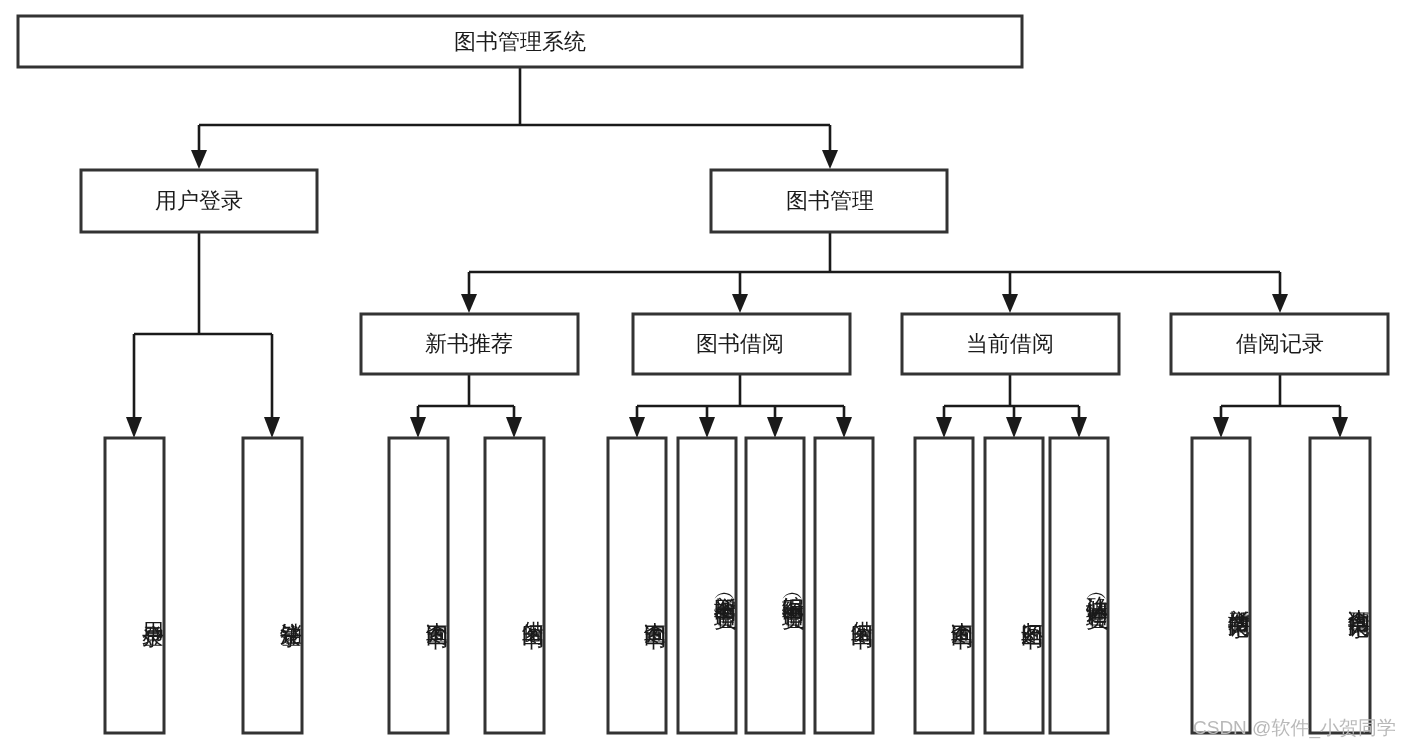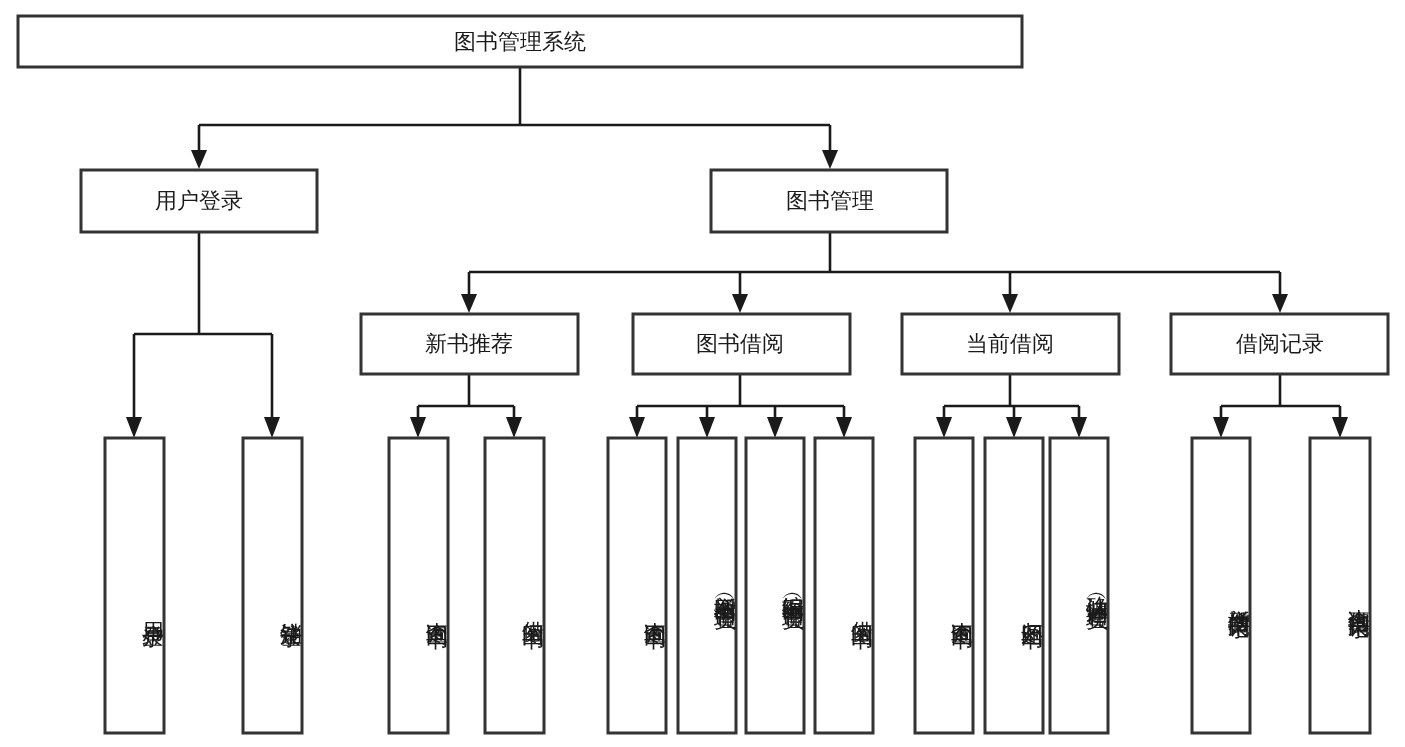--- a/index.html
+++ b/index.html
@@ -188,14 +188,15 @@
   <div class="node-label-v" style="left:608px; top:488px; width:58px; height:240px;">查询图书</div>
   <div class="node-label-v" style="left:678px; top:444px; width:58px; height:285px;">新增图书（管理员）</div>
   <div class="node-label-v" style="left:746px; top:444px; width:58px; height:285px;">编辑图书（管理员）</div>
   <div class="node-label-v" style="left:815px; top:488px; width:58px; height:240px;">借阅图书</div>
   <div class="node-label-v" style="left:915px; top:488px; width:58px; height:240px;">查询图书</div>
   <div class="node-label-v" style="left:985px; top:488px; width:58px; height:240px;">归还图书</div>
   <div class="node-label-v" style="left:1050px; top:444px; width:58px; height:285px;">确认归还（管理员）</div>
   <div class="node-label-v" style="left:1192px; top:466px; width:58px; height:262px;">新增借阅记录</div>
   <div class="node-label-v" style="left:1310px; top:466px; width:60px; height:262px;">查询借阅记录</div>
 
+  <div class="watermark" style="left:1193px; top:715px;">CSDN @软件_小贺同学</div>
 
 </div>
 
 </body></html>

